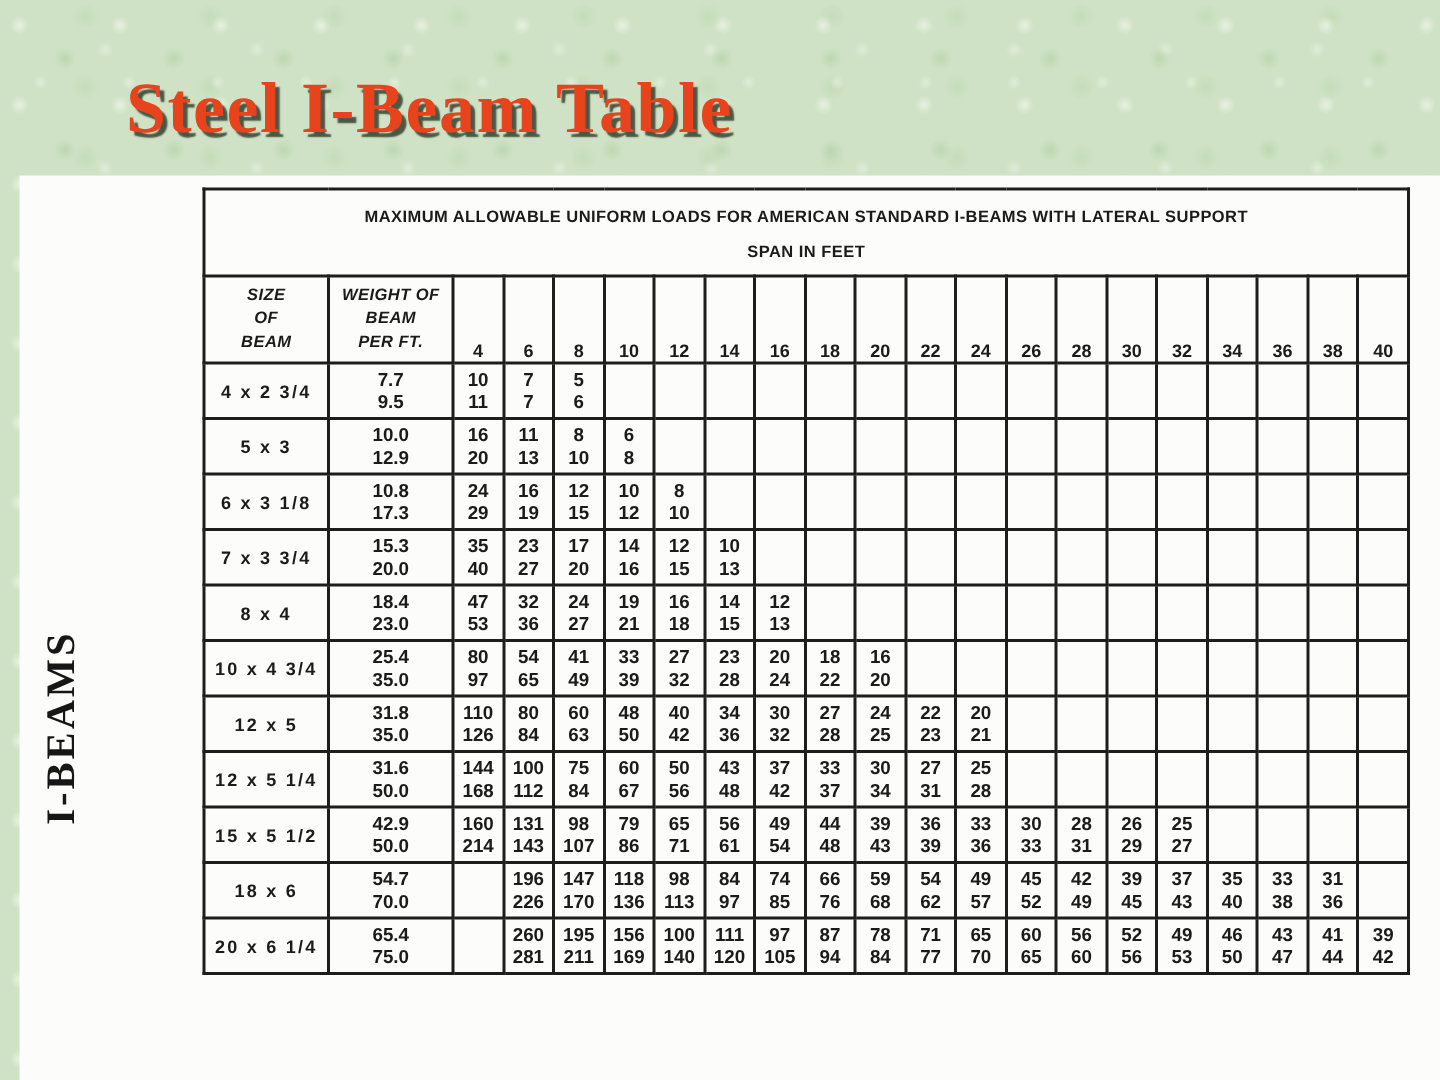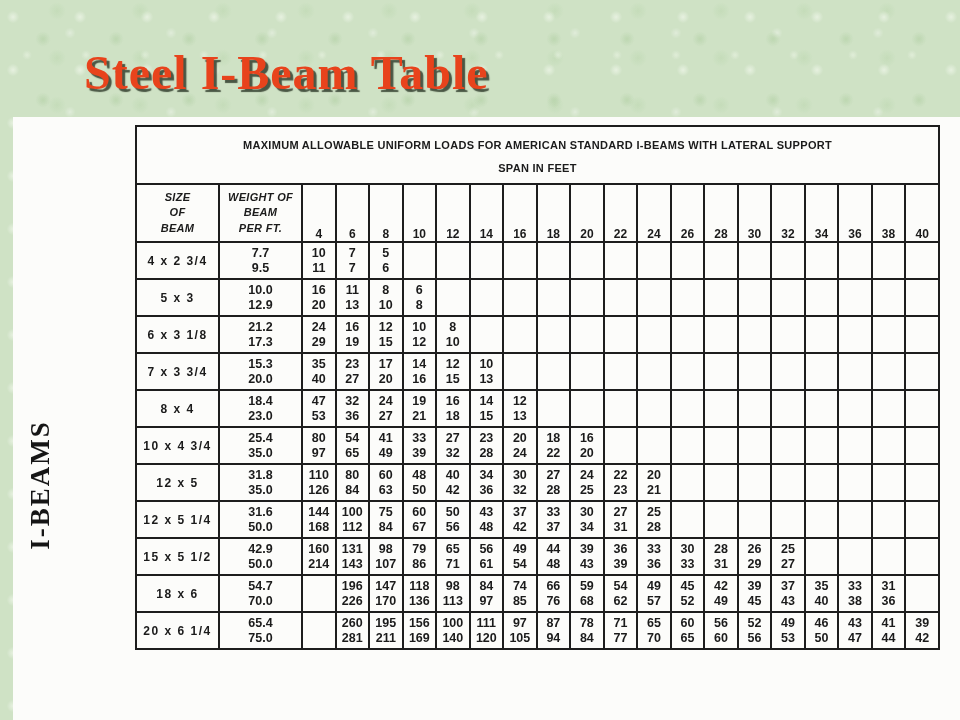--- a/index.html
+++ b/index.html
@@ -247,21 +247,21 @@
           <td class="num-cell"></td>
           <td class="num-cell"></td>
           <td class="num-cell"></td>
           <td class="num-cell"></td>
           <td class="num-cell"></td>
           <td class="num-cell"></td>
         </tr>
         <tr class="beam-row">
           <td class="size-cell">6 x 3 1/8</td>
           <td class="num-cell">
-            <div>21.2</div>
+            <div>10.8</div>
             <div>17.3</div>
           </td>
           <td class="num-cell">
             <div>24</div>
             <div>29</div>
           </td>
           <td class="num-cell">
             <div>16</div>
             <div>19</div>
           </td>

